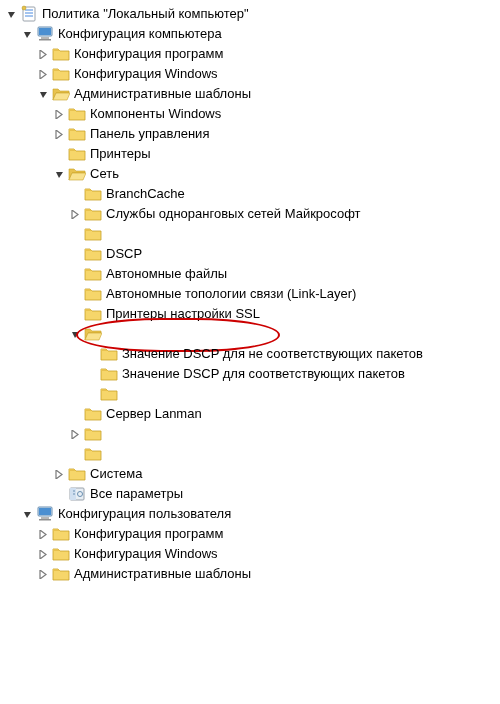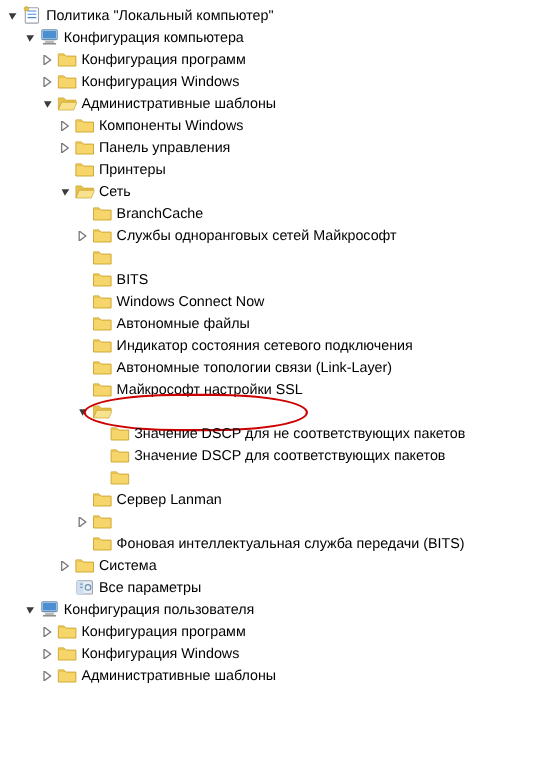--- a/index.html
+++ b/index.html
@@ -247,72 +247,54 @@
       </span>
   </div>
 
   <div class="row" style="padding-left:64px">
     <span class="spacer-exp"></span>
     <span class="icon">
         <svg width="18" height="18">
           <use href="#folder-icon"></use>
         </svg>
       </span>
-    <span class="label">BITS</span>
-  </div>
-
-  <div class="row" style="padding-left:64px">
-    <span class="spacer-exp"></span>
-    <span class="icon">
-        <svg width="18" height="18">
-          <use href="#folder-icon"></use>
-        </svg>
-      </span>
-    <span class="label">Windows Connect Now</span>
-  </div>
+    <span class="label">DSCP</span>
+  </div>
+
 
   <div class="row" style="padding-left:64px">
     <span class="spacer-exp"></span>
     <span class="icon">
         <svg width="18" height="18">
           <use href="#folder-icon"></use>
         </svg>
       </span>
     <span class="label">Автономные файлы</span>
   </div>
 
-  <div class="row" style="padding-left:64px">
-    <span class="spacer-exp"></span>
-    <span class="icon">
-        <svg width="18" height="18">
-          <use href="#folder-icon"></use>
-        </svg>
-      </span>
-    <span class="label">Индикатор состояния сетевого подключения</span>
-  </div>
 
   <div class="row" style="padding-left:64px">
     <span class="spacer-exp"></span>
     <span class="icon">
         <svg width="18" height="18">
           <use href="#folder-icon"></use>
         </svg>
       </span>
     <span class="label">Автономные топологии связи (Link-Layer)</span>
   </div>
 
 
   <div class="row" style="padding-left:64px">
     <span class="spacer-exp"></span>
     <span class="icon">
         <svg width="18" height="18">
           <use href="#folder-icon"></use>
         </svg>
       </span>
-    <span class="label">Майкрософт настройки SSL</span>
+    <span class="label">Принтеры настройки SSL</span>
   </div>
 
   <div class="row" style="padding-left:64px;position:relative">
     <span class="expander">
         <svg>
           <use href="#arrow-expanded"></use>
         </svg>
       </span>
     <span class="icon">
         <svg width="18" height="18">
@@ -374,21 +356,20 @@
       </span>
   </div>
 
   <div class="row" style="padding-left:64px">
     <span class="spacer-exp"></span>
     <span class="icon">
         <svg width="18" height="18">
           <use href="#folder-icon"></use>
         </svg>
       </span>
-    <span class="label">Фоновая интеллектуальная служба передачи (BITS)</span>
   </div>
 
   <div class="row" style="padding-left:48px">
     <span class="expander">
         <svg>
           <use href="#arrow-collapsed"></use>
         </svg>
       </span>
     <span class="icon">
         <svg width="18" height="18">

